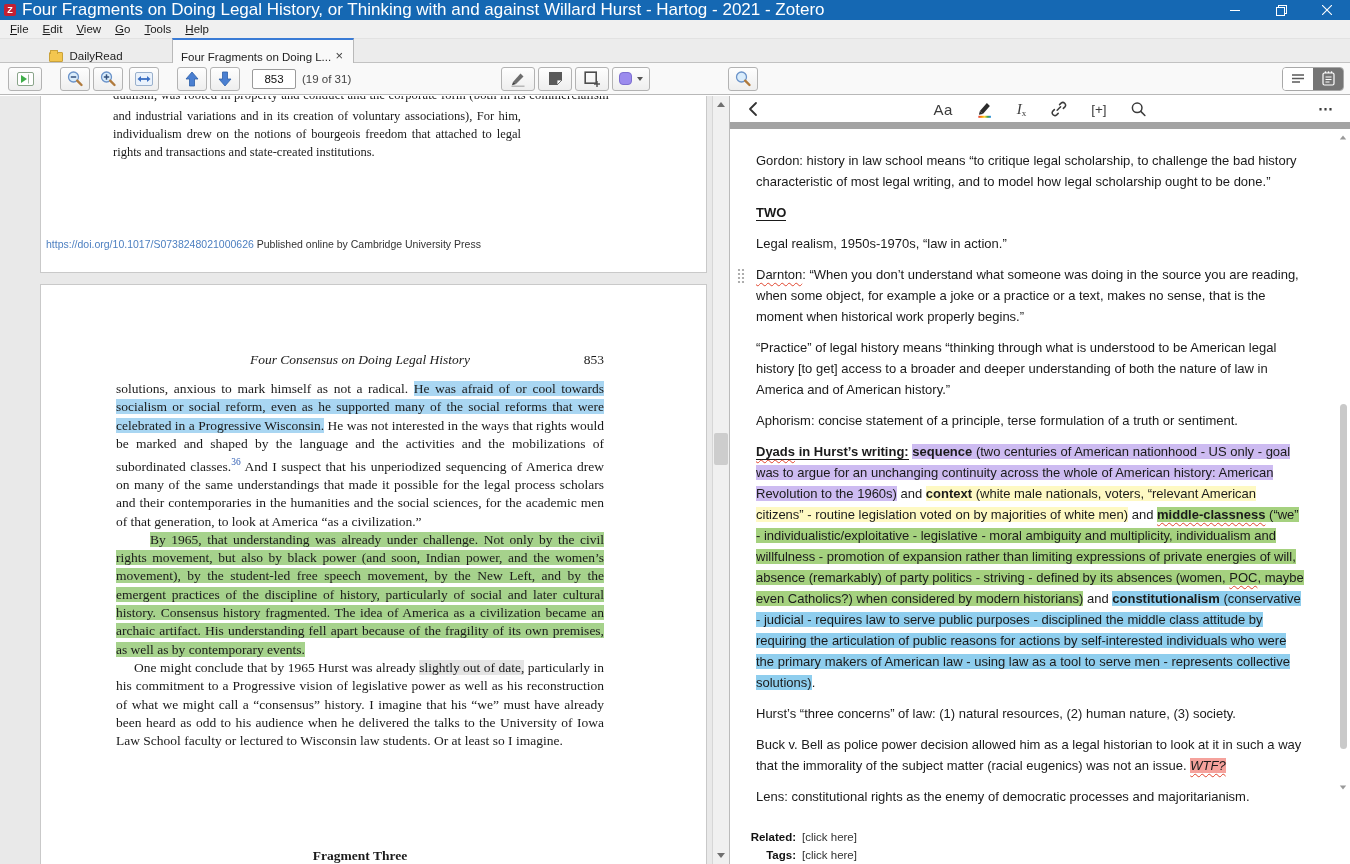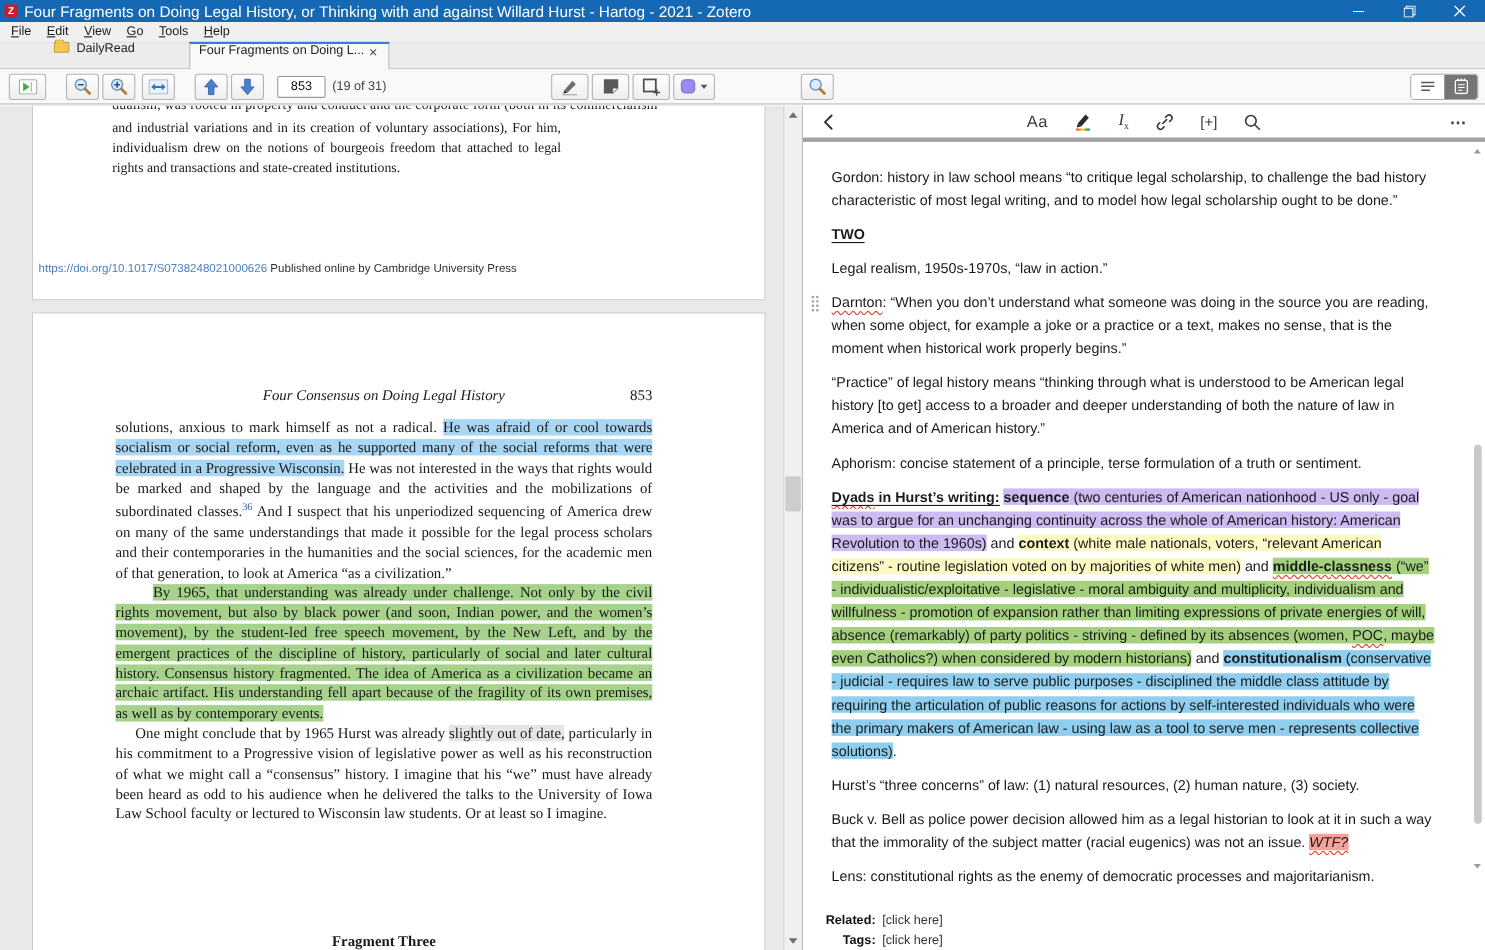--- a/index.html
+++ b/index.html
@@ -3,33 +3,33 @@
 <meta charset="utf-8">
 <style>
   * { margin:0; padding:0; box-sizing:border-box; }
   html,body { width:1350px; height:864px; overflow:hidden; font-family:"Liberation Sans",sans-serif; background:#fff; }
   .app { position:relative; width:1350px; height:864px; }
 
   
   .titlebar { height:20px; background:#1568b3; display:flex; align-items:center; color:#fff; }
   .app-icon { width:12px; height:12px; background:#c22032; border-radius:2px; margin:0 6px 0 4px;
               color:#fff; font-size:9px; font-weight:bold; line-height:12px; text-align:center; }
-  .title-text { font-size:14px; flex:1; white-space:nowrap; overflow:hidden; }
+  .title-text { font-size:17px; flex:1; white-space:nowrap; overflow:hidden; }
   .win-controls { display:flex; height:20px; }
   .win-btn { width:46px; height:20px; display:flex; align-items:center; justify-content:center; }
   .win-btn svg { display:block; }
 
   
   .menubar { height:19px; background:#f0f0f0; display:flex; align-items:center; padding-left:3px; border-bottom:1px solid #e2e2e2; }
   .menu-item { font-size:11.5px; color:#1a1a1a; padding:2px 7px; }
   .menu-item::first-letter { text-decoration:underline; }
 
   
   .tabbar { height:24px; background:#ececec; display:flex; align-items:flex-end; border-bottom:1px solid #c2c2c2; }
-  .tab { height:24px; display:flex; align-items:flex-start; font-size:11.5px; color:#222; }
+  .tab { height:24px; display:flex; align-items:flex-end; font-size:11.5px; color:#222; }
   .tab-lib { width:172px; justify-content:center; gap:6px; }
   .folder-icon { position:relative; width:14px; height:10px; background:#f3c64f; border:1px solid #caa23a; border-radius:1px; }
   .folder-icon::before { content:""; position:absolute; top:-3px; left:0; width:6px; height:3px; background:#f3c64f; border:1px solid #caa23a; border-bottom:none; border-radius:1px 1px 0 0; }
   .tab-active { width:182px; background:#f9f9f9; border-left:1px solid #b9b9b9; border-right:1px solid #b9b9b9;
                 border-top:2px solid #3a7bd5; margin-bottom:-1px; height:25px; padding:0 8px; justify-content:space-between; }
   .tab-close { color:#444; font-size:13px; padding:0 2px; }
 
   
   .toolbar { height:32px; background:#f9f9f9; border-bottom:1px solid #b8b8b8; display:flex; align-items:center; padding:0 6px 0 8px; }
   .tbtn { height:24px; min-width:30px; border:1px solid #b3b3b3; border-radius:3px;
@@ -45,21 +45,21 @@
   .caret-down { width:0; height:0; border-left:3.5px solid transparent; border-right:3.5px solid transparent; border-top:4px solid #555; margin-left:5px; }
   .seg { margin-left:auto; display:flex; border:1px solid #a8a8a8; border-radius:4px; overflow:hidden; height:24px; }
   .seg-btn { width:30px; display:flex; align-items:center; justify-content:center; background:#fff; }
   .seg-btn.sel { background:#757575; }
 
   
   .main { position:absolute; top:96px; left:0; right:0; bottom:0; display:flex; }
 
   
   .pdf-pane { position:relative; width:712px; background:#e9e9e9; overflow:hidden; }
-  .page { position:absolute; left:29px; width:667px; background:#fff; border:1px solid #c9c9c9; }
+  .page { position:absolute; left:40px; width:667px; background:#fff; border:1px solid #c9c9c9; }
   .page1 { top:-1px; height:178px; }
   .page2 { top:188px; height:582px; }
   .pdf-serif { font-family:"Liberation Serif",serif; color:#1a1a1a; }
   .clip { height:9px; overflow:hidden; margin:0 88px 2px 72px; }
   .clip .line { display:block; margin-top:-8px; font-size:12.5px; letter-spacing:.2px; }
   .p1-para { margin:2px 185px 0 72px; font-size:12.5px; line-height:18px; text-align:justify; }
   .doi-line { position:absolute; left:5px; bottom:22px; font-size:10.5px; color:#333; font-family:"Liberation Sans",sans-serif; }
   .doi-link { color:#4c7fc0; }
   .p2-inner { padding:67px 0 0 75px; width:563px; }
   .p2-header { position:relative; width:488px; font-size:13.5px; margin-bottom:12px; }
@@ -71,21 +71,21 @@
 
   
   .pdf-scroll { width:17px; background:#f0f0f0; border-left:1px solid #d6d6d6; position:relative; }
   .sb-arrow { position:absolute; left:0; width:16px; height:17px; display:flex; align-items:center; justify-content:center; }
   .tri-up { width:0; height:0; border-left:4px solid transparent; border-right:4px solid transparent; border-bottom:5px solid #6f6f6f; }
   .tri-down { width:0; height:0; border-left:4px solid transparent; border-right:4px solid transparent; border-top:5px solid #6f6f6f; }
   .pdf-thumb { position:absolute; left:1px; top:337px; width:14px; height:32px; background:#cdcdcd; border-radius:2px; }
 
   
   .notes-pane { position:relative; flex:1; background:#fff; border-left:1px solid #bbb; }
-  .note-toolbar { height:33px; display:flex; align-items:center; border-bottom:4px solid #a3a3a3; position:relative; }
+  .note-toolbar { height:33px; display:flex; align-items:center; border-bottom:7px solid #a3a3a3; position:relative; }
   .nt-back { margin-left:18px; display:flex; align-items:center; }
   .nt-center { position:absolute; left:50%; transform:translateX(-50%); display:flex; align-items:center; gap:24px; color:#3b3b3b; }
   .nt-ico { font-size:14.5px; color:#3b3b3b; display:flex; align-items:flex-end; }
   .icon-aa { font-size:15px; letter-spacing:.5px; }
   .icon-ix { font-family:"Liberation Serif",serif; font-style:italic; font-size:15px; }
   .icon-ix sub { font-size:9px; font-style:normal; }
   .icon-cite { font-size:13.5px; }
   .nt-more { position:absolute; right:16px; font-size:15px; font-weight:bold; color:#3b3b3b; letter-spacing:1px; }
 
   .note-content { position:absolute; top:34px; left:0; right:0; height:690px; overflow:hidden;

